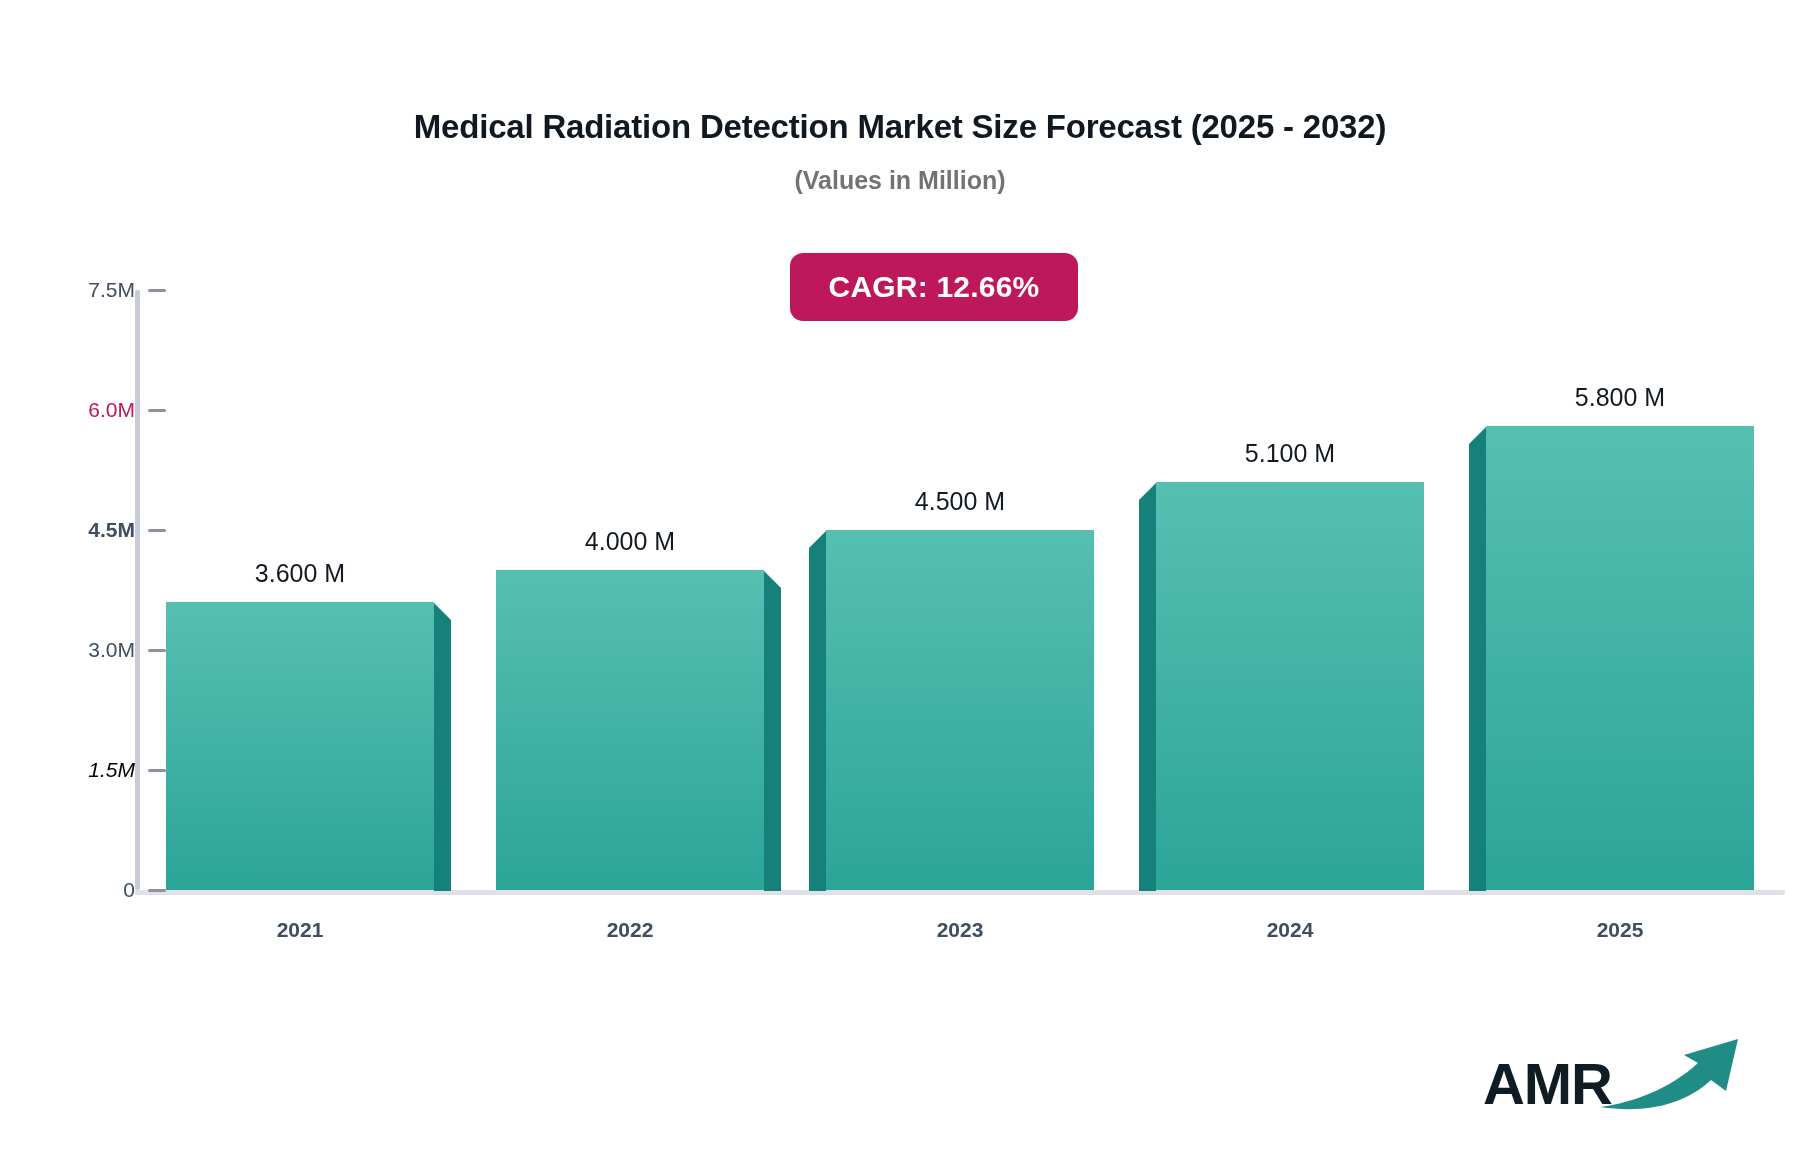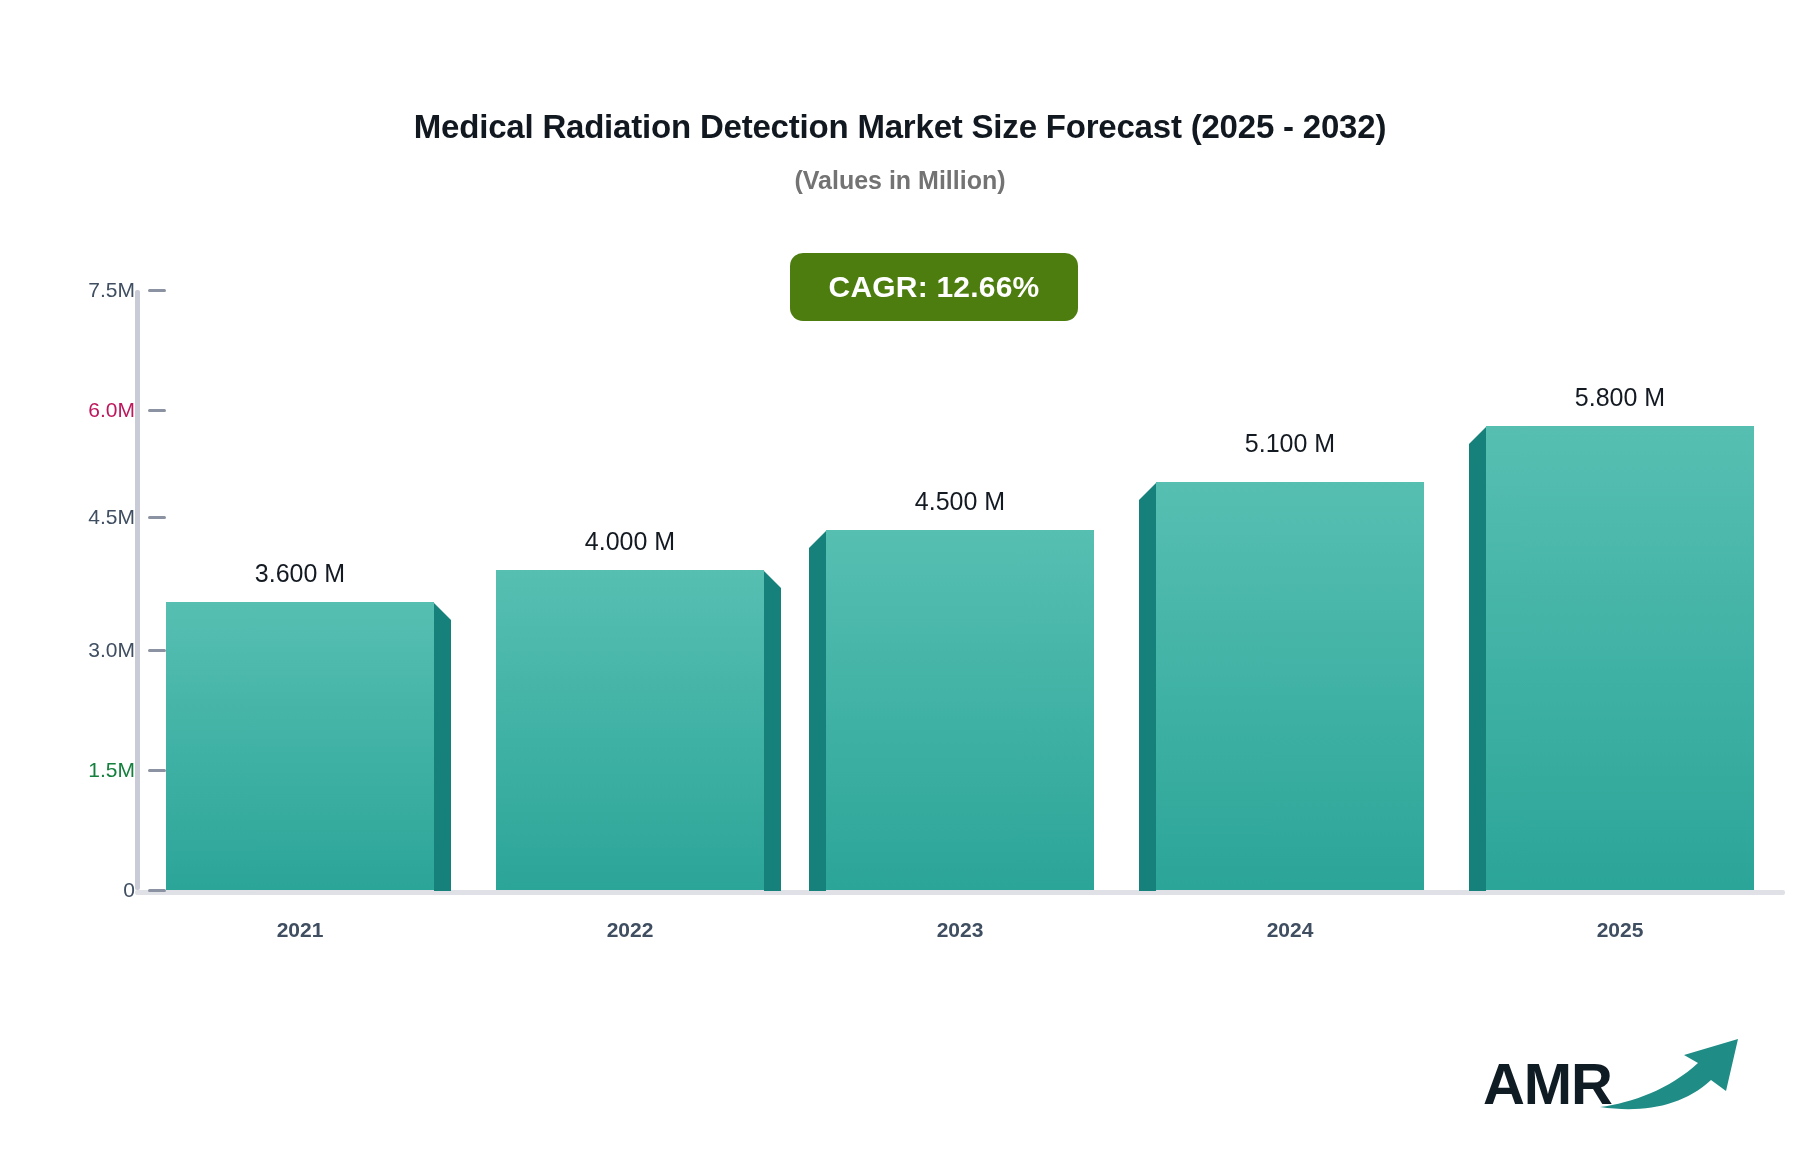--- a/index.html
+++ b/index.html
@@ -198,41 +198,41 @@
 </head>
 <body>
 
 <div id="chart-card">
 
   <div id="title-block">
     <div id="chart-title">Medical Radiation Detection Market Size Forecast (2025 - 2032)</div>
     <div id="chart-subtitle">(Values in Million)</div>
   </div>
 
-  <div id="cagr-badge" style="background: #4d7c0f; justify-content: center;">
+  <div id="cagr-badge" style="background: #be185d; justify-content: center;">
     <span id="cagr-badge-label" style="color: rgb(255, 255, 255);">CAGR: 12.66%</span>
   </div>
 
   <div id="plot-area">
     <div id="y-axis-spine" style="background: rgb(201, 204, 214);"></div>
     <div id="x-axis-spine"></div>
     <div id="y-ticks-layer">
         <div class="y-tick" style="top: 586px;">
           <span class="y-tick-label" style="color: rgb(63, 78, 97);">0</span>
           <span class="y-tick-dash"></span>
         </div>
         <div class="y-tick" style="top: 466px;">
-          <span class="y-tick-label" style="color: #15803d;">1.5M</span>
+          <span class="y-tick-label" style="color: #000000; font-style: italic;">1.5M</span>
           <span class="y-tick-dash"></span>
         </div>
         <div class="y-tick" style="top: 346px;">
           <span class="y-tick-label" style="color: rgb(63, 78, 97);">3.0M</span>
           <span class="y-tick-dash"></span>
         </div>
-        <div class="y-tick" style="top: 213px;">
+        <div class="y-tick" style="top: 226px; font-weight: bold;">
           <span class="y-tick-label" style="color: rgb(63, 78, 97);">4.5M</span>
           <span class="y-tick-dash"></span>
         </div>
         <div class="y-tick" style="top: 106px;">
           <span class="y-tick-label" style="color: #be185d;">6.0M</span>
           <span class="y-tick-dash"></span>
         </div>
         <div class="y-tick" style="top: -14px;">
           <span class="y-tick-label" style="color: rgb(63, 78, 97);">7.5M</span>
           <span class="y-tick-dash"></span>
@@ -253,21 +253,21 @@
         </div>
         <div class="bar-group" style="left: 691px; width: 268px;">
           <div class="bar-side-left" style="height: 360px; background: rgb(22, 129, 123); clip-path: polygon(0px 4.722%, 100% 0px, 100% 100%, 0px 100%);"></div>
           <div class="bar-solid" style="height: 360px; background: linear-gradient(rgb(86, 191, 178) 0%, rgb(43, 165, 152) 100%);"></div>
           <div class="bar-value" style="bottom: 374px; color: rgb(20, 26, 34);">4.500 M</div>
           <div class="x-tick-label" style="color: rgb(63, 78, 97);">2023</div>
         </div>
         <div class="bar-group" style="left: 1021px; width: 268px;">
           <div class="bar-side-left" style="height: 408px; background: rgb(22, 129, 123); clip-path: polygon(0px 4.167%, 100% 0px, 100% 100%, 0px 100%);"></div>
           <div class="bar-solid" style="height: 408px; background: linear-gradient(rgb(86, 191, 178) 0%, rgb(43, 165, 152) 100%);"></div>
-          <div class="bar-value" style="bottom: 432px; color: rgb(20, 26, 34);">5.100 M</div>
+          <div class="bar-value" style="bottom: 422px; color: rgb(20, 26, 34);">5.100 M</div>
           <div class="x-tick-label" style="color: rgb(63, 78, 97);">2024</div>
         </div>
         <div class="bar-group" style="left: 1351px; width: 268px;">
           <div class="bar-side-left" style="height: 464px; background: rgb(22, 129, 123); clip-path: polygon(0px 3.664%, 100% 0px, 100% 100%, 0px 100%);"></div>
           <div class="bar-solid" style="height: 464px; background: linear-gradient(rgb(86, 191, 178) 0%, rgb(43, 165, 152) 100%);"></div>
           <div class="bar-value" style="bottom: 478px; color: rgb(20, 26, 34);">5.800 M</div>
           <div class="x-tick-label" style="color: rgb(63, 78, 97);">2025</div>
         </div>
       </div>
   </div>

